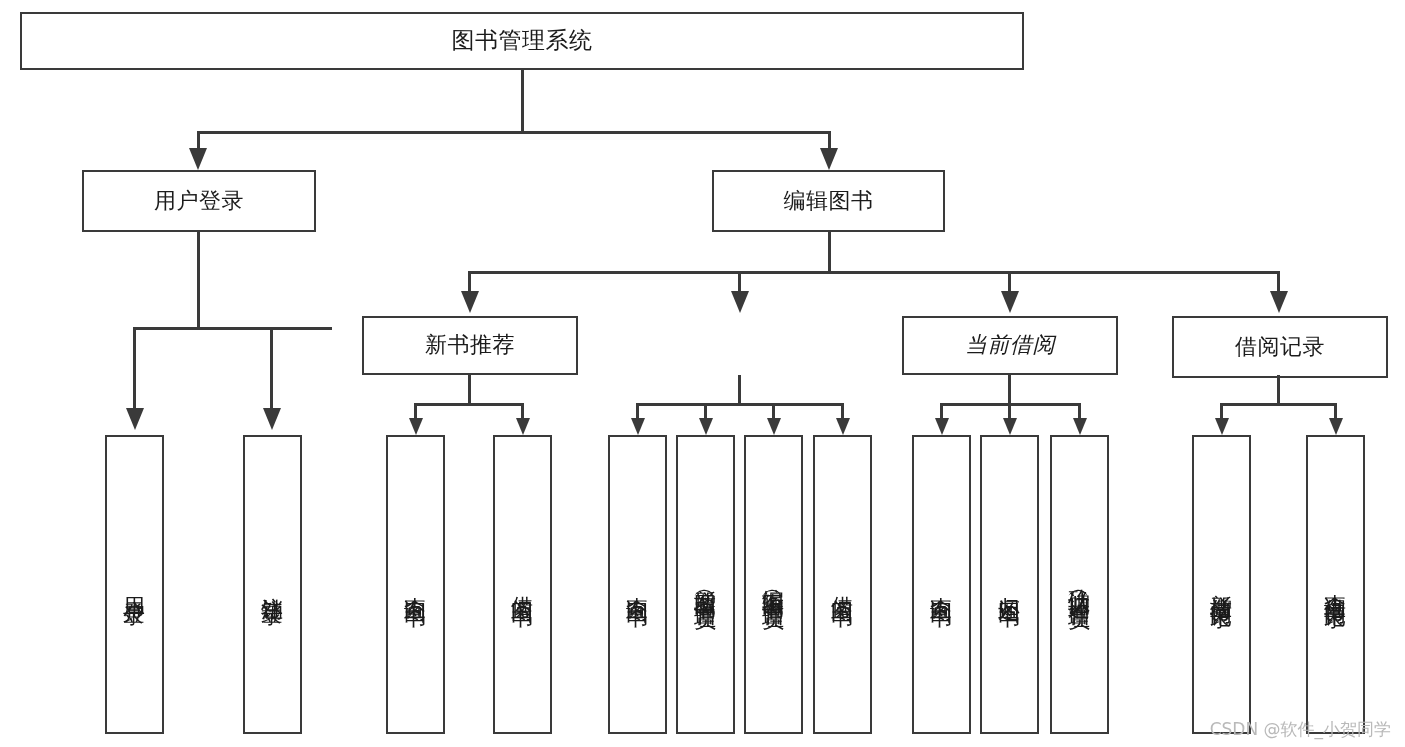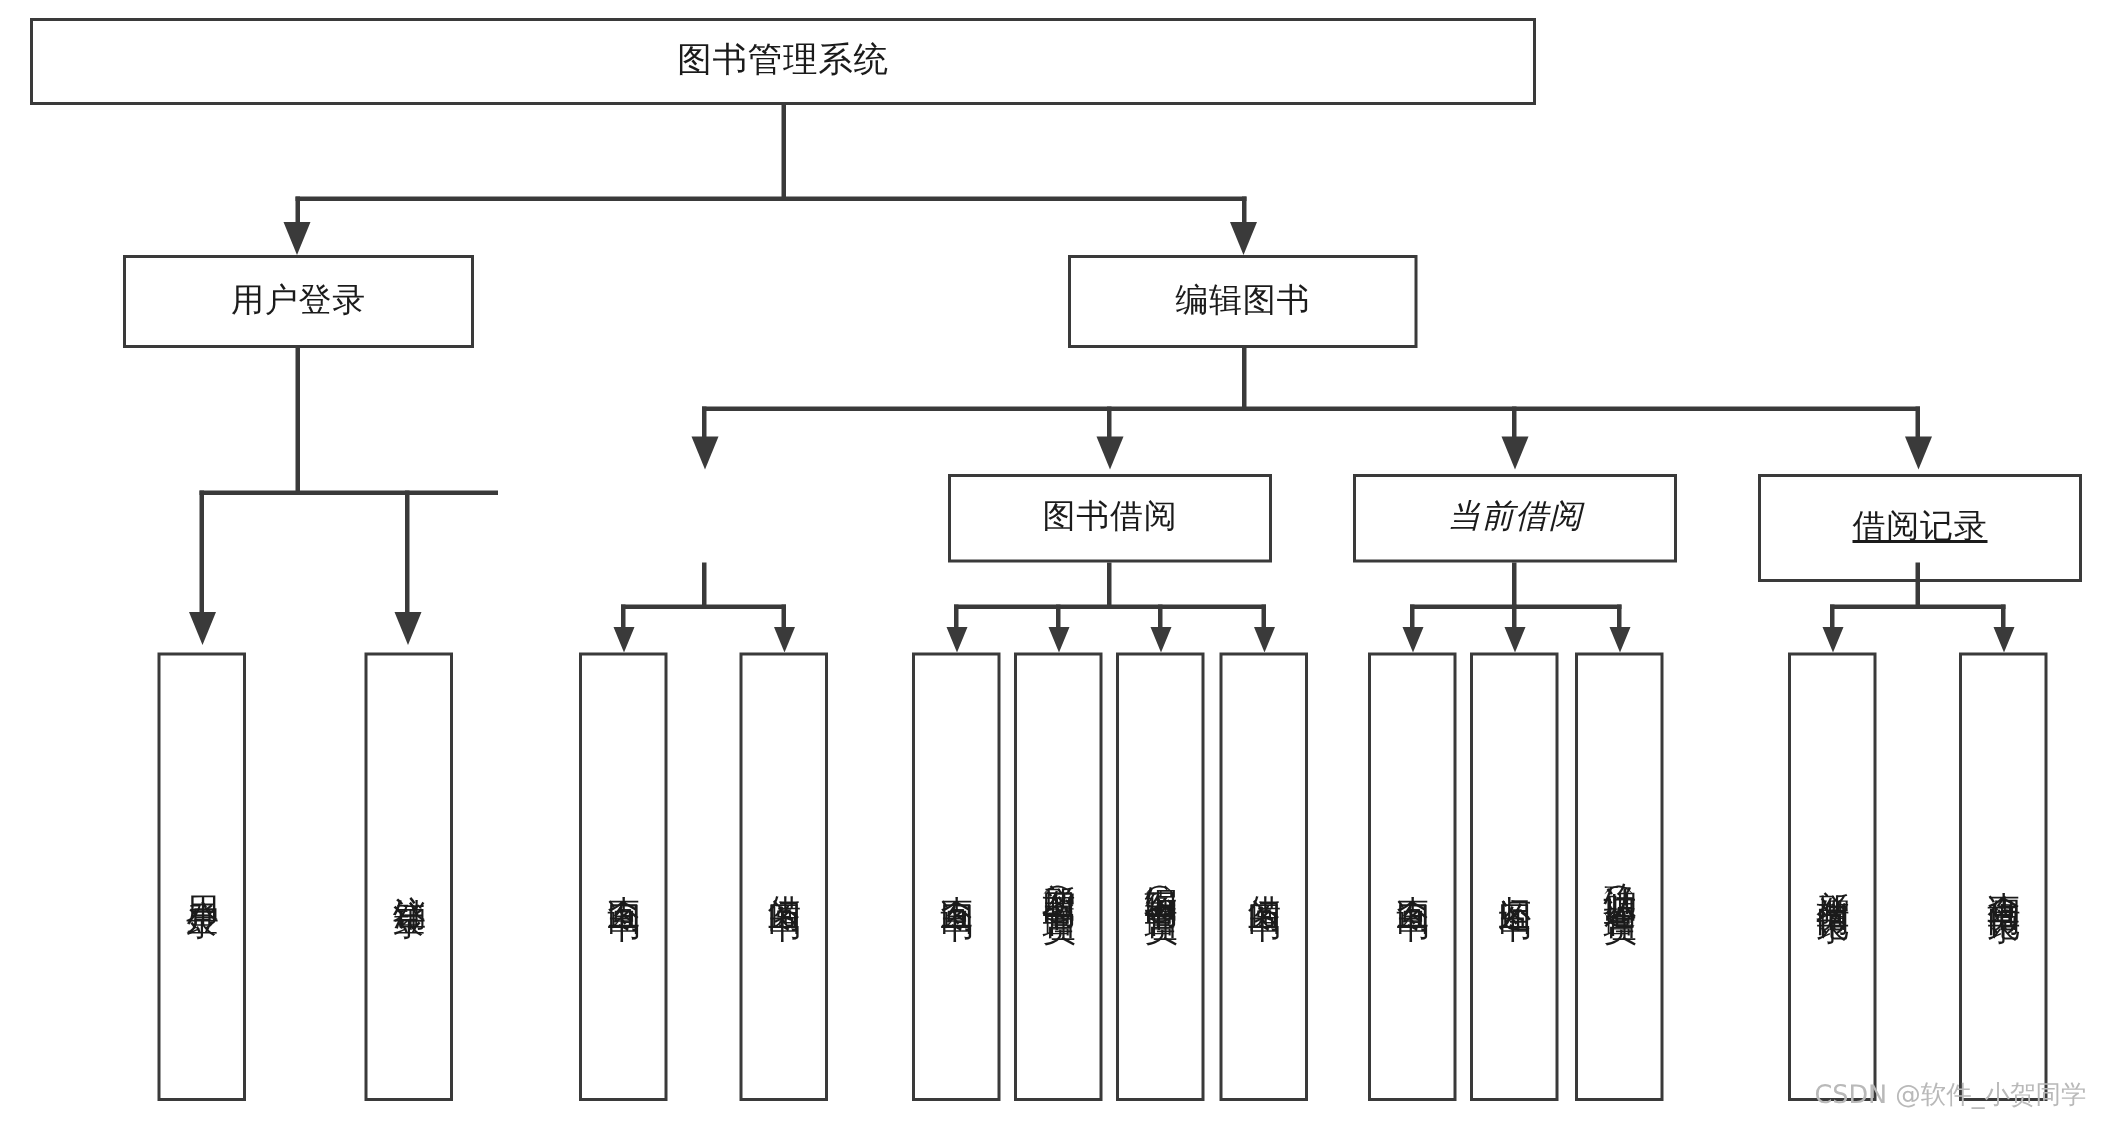--- a/index.html
+++ b/index.html
@@ -132,27 +132,27 @@
 
   <div class="vline" style="left:738px; top:271px; width:3px; height:22px;"></div>
   <div class="arrow" style="left:731px; top:291px;"></div>
 
   <div class="vline" style="left:1008px; top:271px; width:3px; height:22px;"></div>
   <div class="arrow" style="left:1001px; top:291px;"></div>
 
   <div class="vline" style="left:1277px; top:271px; width:3px; height:22px;"></div>
   <div class="arrow" style="left:1270px; top:291px;"></div>
 
-  <div class="node horiz" style="left:632px; top:316px; width:216px; height:59px;">
-    <span class="label">图书借阅</span>
+  <div class="node horiz" style="left:362px; top:316px; width:216px; height:59px;">
+    <span class="label">新书推荐</span>
   </div>
   <div class="node horiz" style="left:902px; top:316px; width:216px; height:59px;font-style:italic;">
     <span class="label">当前借阅</span>
   </div>
-  <div class="node horiz" style="left:1172px; top:316px; width:216px; height:72px;text-decoration:underline;">
+  <div class="node horiz" style="left:1172px; top:316px; width:216px; height:62px;">
     <span class="label">借阅记录</span>
   </div>
 
   <div class="vline" style="left:468px; top:375px; width:3px; height:30px;"></div>
   <div class="hline" style="left:414px; top:403px; width:110px; height:3px;"></div>
   <div class="vline" style="left:414px; top:403px; width:3px; height:18px;"></div>
   <div class="arrow small" style="left:409px; top:418px;"></div>
   <div class="vline" style="left:521px; top:403px; width:3px; height:18px;"></div>
   <div class="arrow small" style="left:516px; top:418px;"></div>
 

